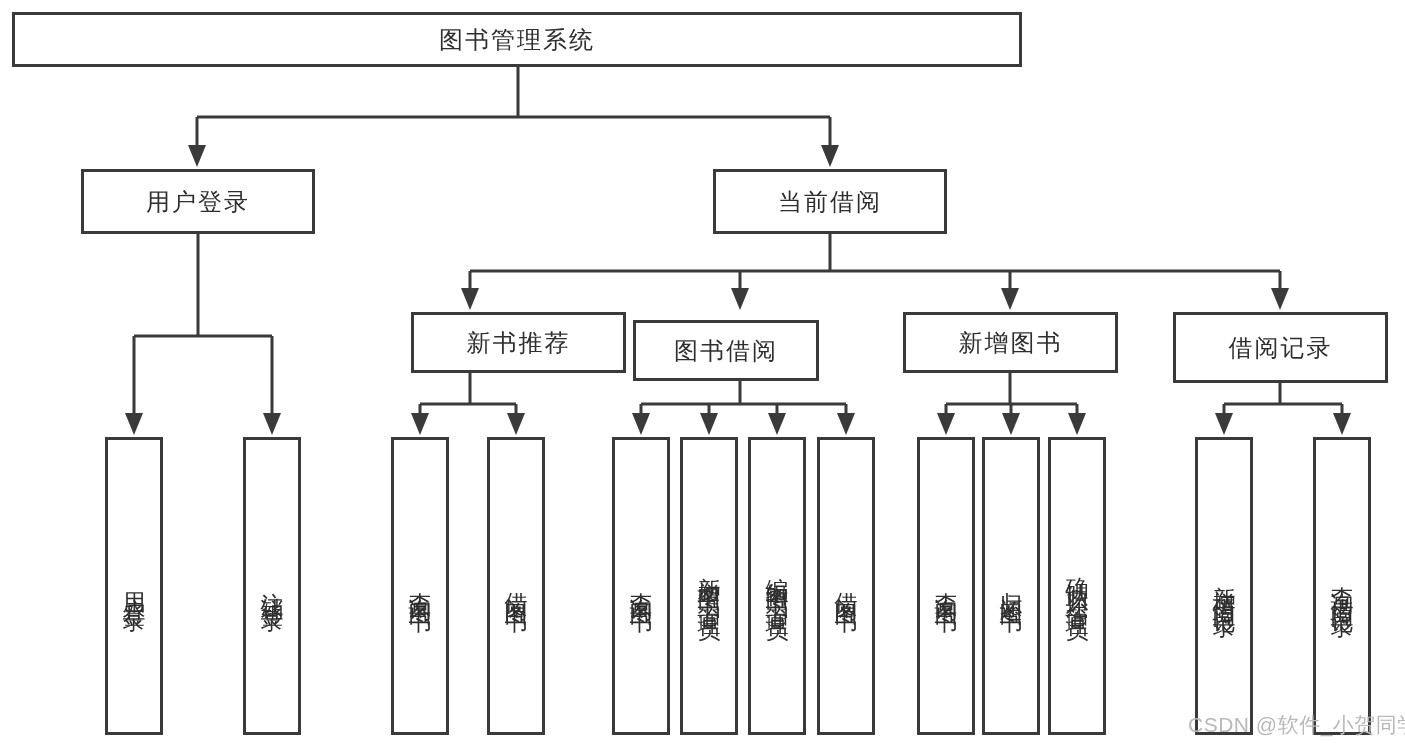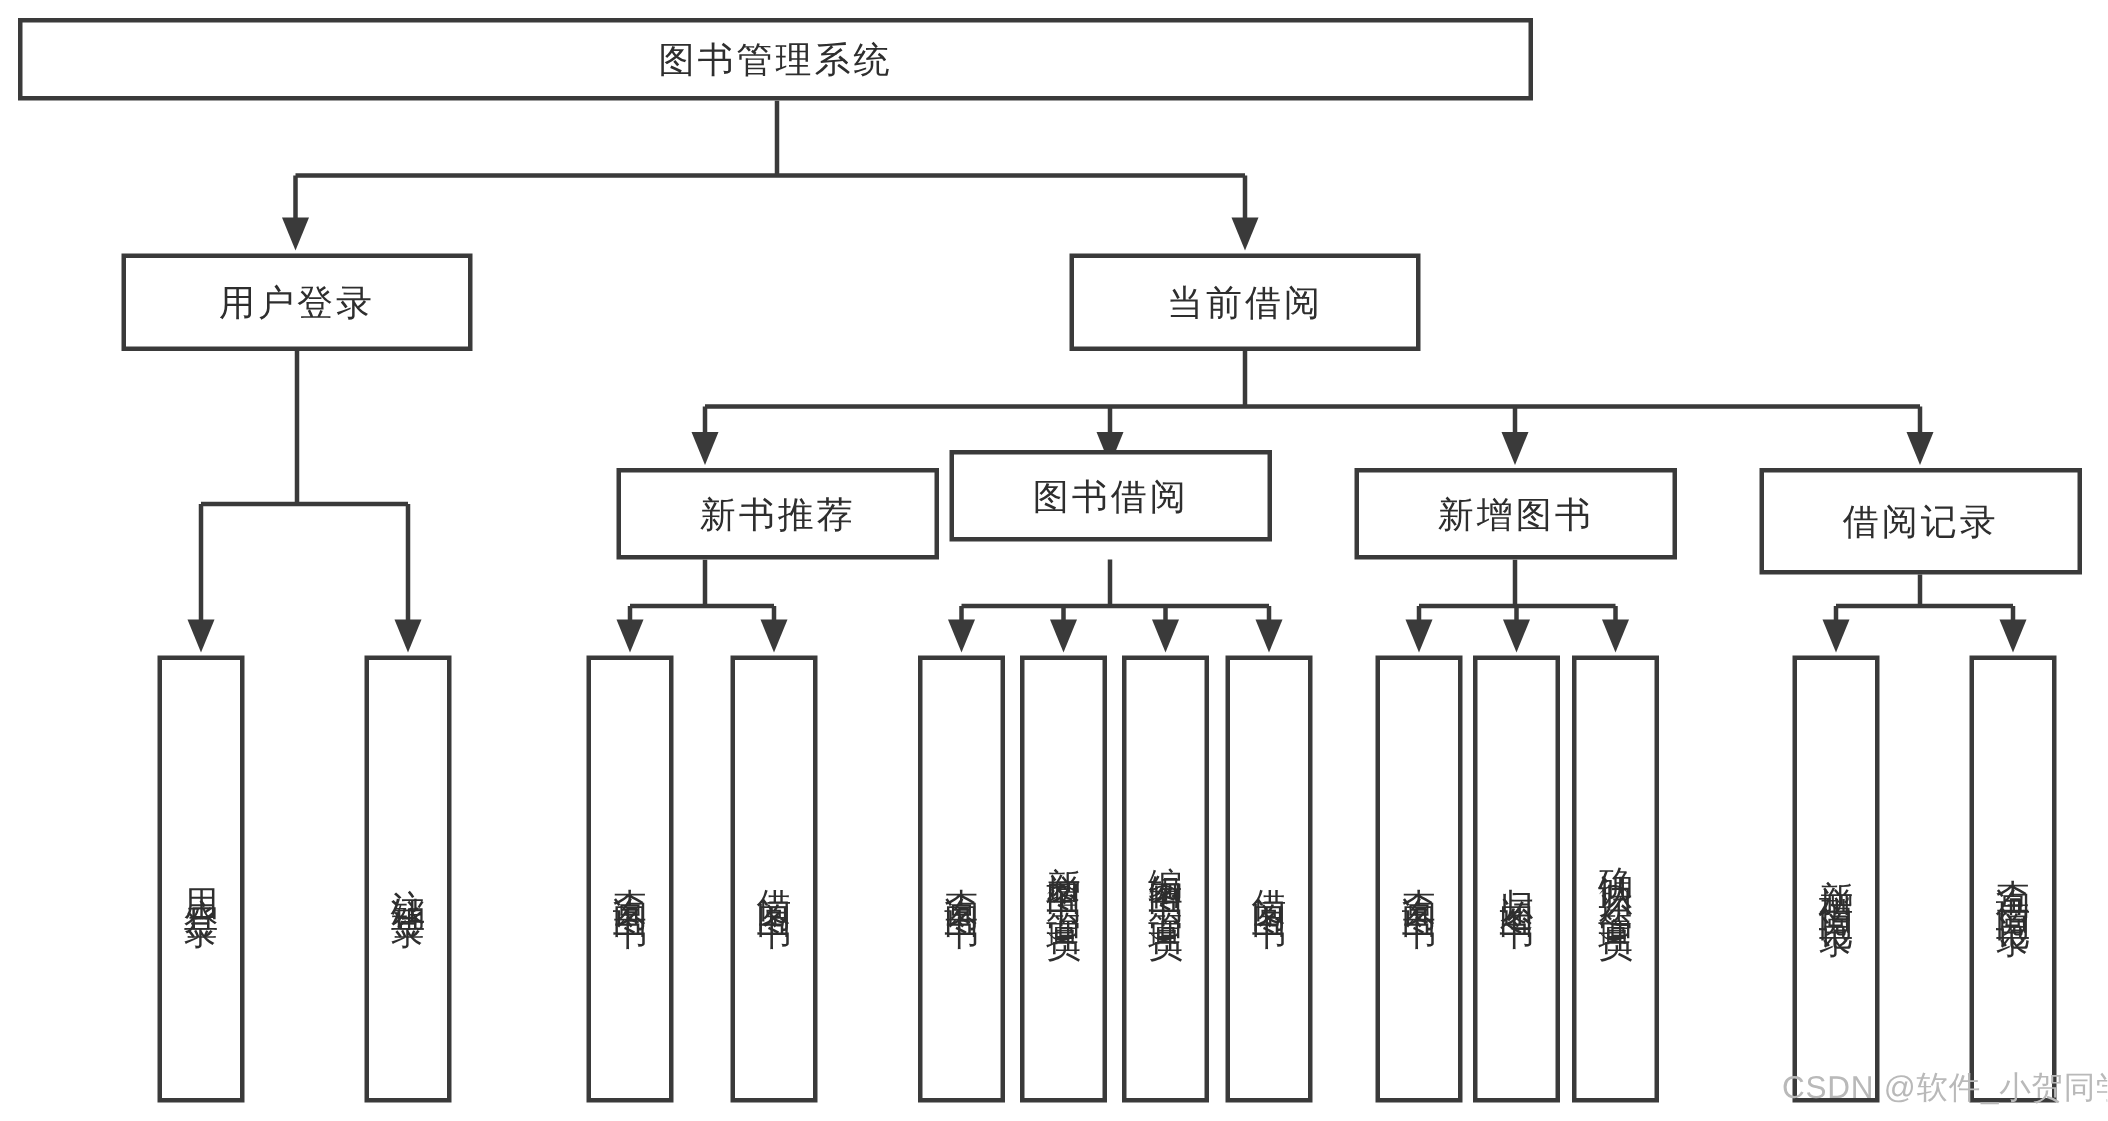--- a/index.html
+++ b/index.html
@@ -107,21 +107,21 @@
       <polygon points="1333,413 1351,413 1342,435"></polygon>
     </g>
   </svg>
 
   <div class="node" style="left:12px; top:12px; width:1010px; height:55px;">图书管理系统</div>
 
   <div class="node" style="left:81px; top:169px; width:234px; height:65px;">用户登录</div>
   <div class="node" style="left:713px; top:169px; width:234px; height:65px;">当前借阅</div>
 
   <div class="node" style="left:363px; top:312px; width:215px; height:61px;margin-left:48px;">新书推荐</div>
-  <div class="node" style="left:633px; top:300px; width:215px; height:61px;">图书借阅</div>
+  <div class="node" style="left:633px; top:320px; width:186px; height:61px;">图书借阅</div>
   <div class="node" style="left:903px; top:312px; width:215px; height:61px;">新增图书</div>
   <div class="node" style="left:1173px; top:312px; width:215px; height:71px;">借阅记录</div>
 
   <div class="leaf" style="left:105px; top:437px; width:58px; height:298px;">用户登录</div>
   <div class="leaf" style="left:243px; top:437px; width:58px; height:298px;">注销登录</div>
 
   <div class="leaf" style="left:391px; top:437px; width:58px; height:298px;">查询图书</div>
   <div class="leaf" style="left:487px; top:437px; width:58px; height:298px;">借阅图书</div>
 
   <div class="leaf" style="left:612px; top:437px; width:58px; height:298px;">查询图书</div>

